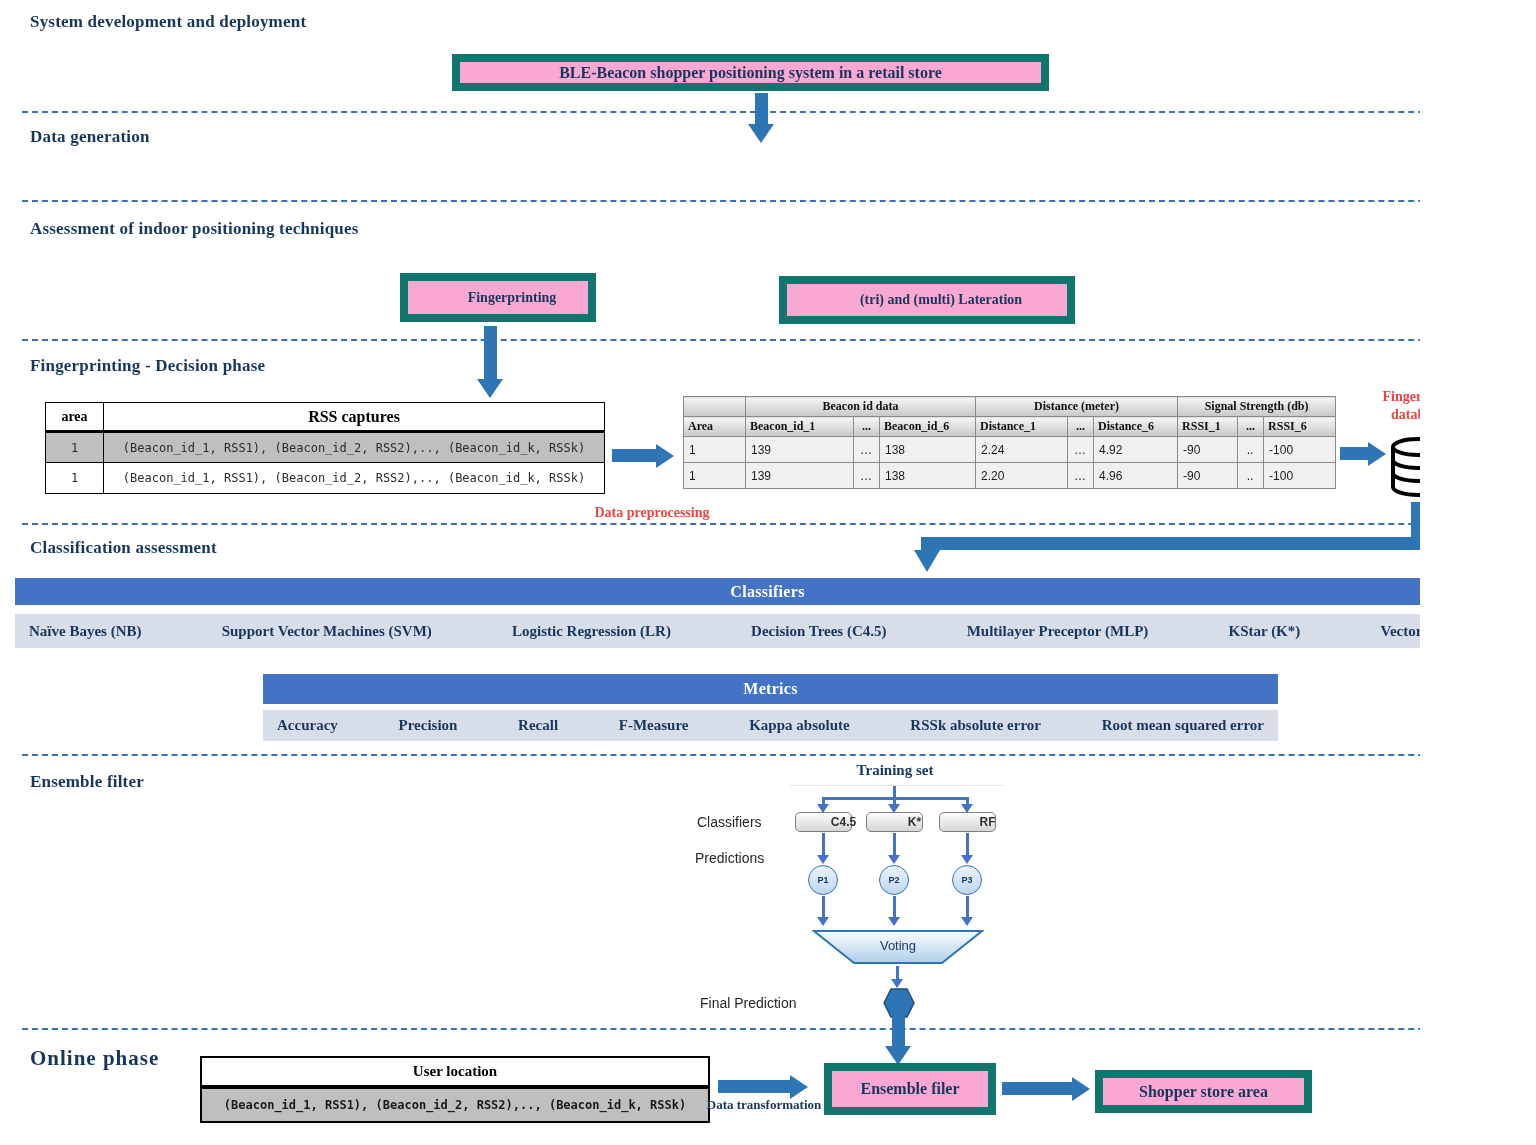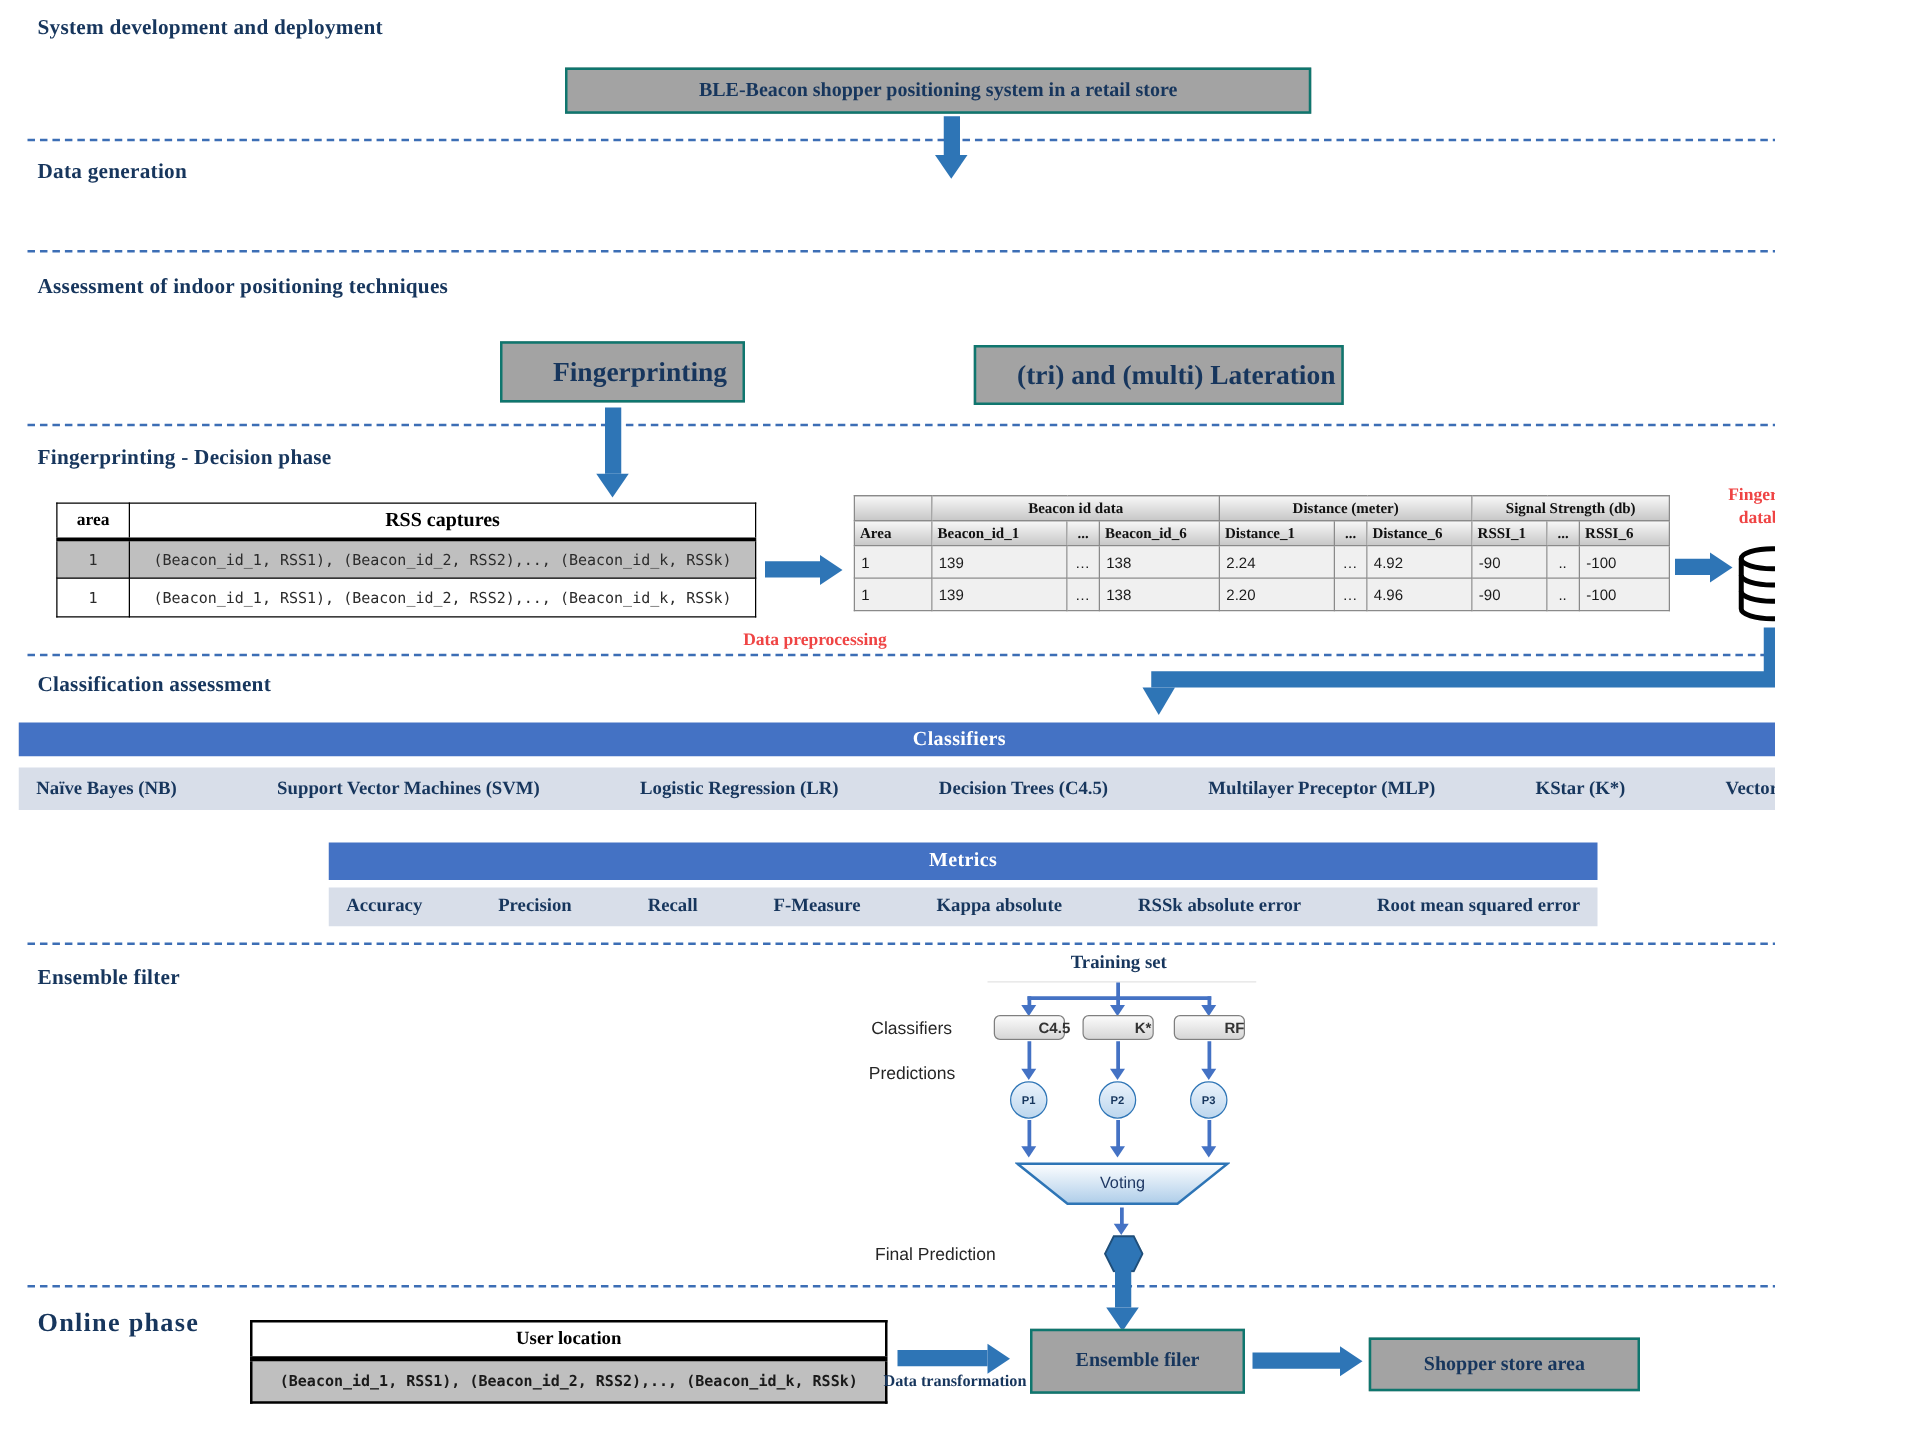--- a/index.html
+++ b/index.html
@@ -4,23 +4,23 @@
 <style>
   html,body{margin:0;padding:0;background:#fff;}
   #canvas{position:relative;width:1420px;height:1145px;background:#fff;overflow:hidden;
           font-family:"Liberation Serif",serif;text-decoration:underline;}
 
   .heading{position:absolute;font-weight:bold;font-size:17px;color:#17365D;white-space:nowrap;letter-spacing:.2px;}
   .heading-lg{font-size:21px;letter-spacing:1px;}
 
   .dashed{position:absolute;left:22px;width:1492px;border-top:2px dashed #3C6EB5;height:0;}
 
-  .bluebox{position:absolute;border:2px solid #0f766e;background:#a3a3a3;display:flex;align-items:center;
+  .bluebox{position:absolute;border:8px solid #0f766e;background:#f9a8d4;display:flex;align-items:center;
            justify-content:center;font-weight:bold;font-size:16px;color:#17365D;text-align:center;box-sizing:border-box;}
-  .bluebox.lg{font-size:22px;padding-left:28px;}
+  .bluebox.lg{font-size:14px;padding-left:28px;}
 
   
   .shaft{position:absolute;background:#2E75B6;}
   .head-down{position:absolute;width:0;height:0;border-left:13px solid transparent;border-right:13px solid transparent;border-top:19px solid #2E75B6;}
   .head-right{position:absolute;width:0;height:0;border-top:12px solid transparent;border-bottom:12px solid transparent;border-left:18px solid #2E75B6;}
 
   
   .sshaft{position:absolute;background:#4472C4;}
   .shead-down{position:absolute;width:0;height:0;border-left:6px solid transparent;border-right:6px solid transparent;border-top:9px solid #4472C4;}
 

